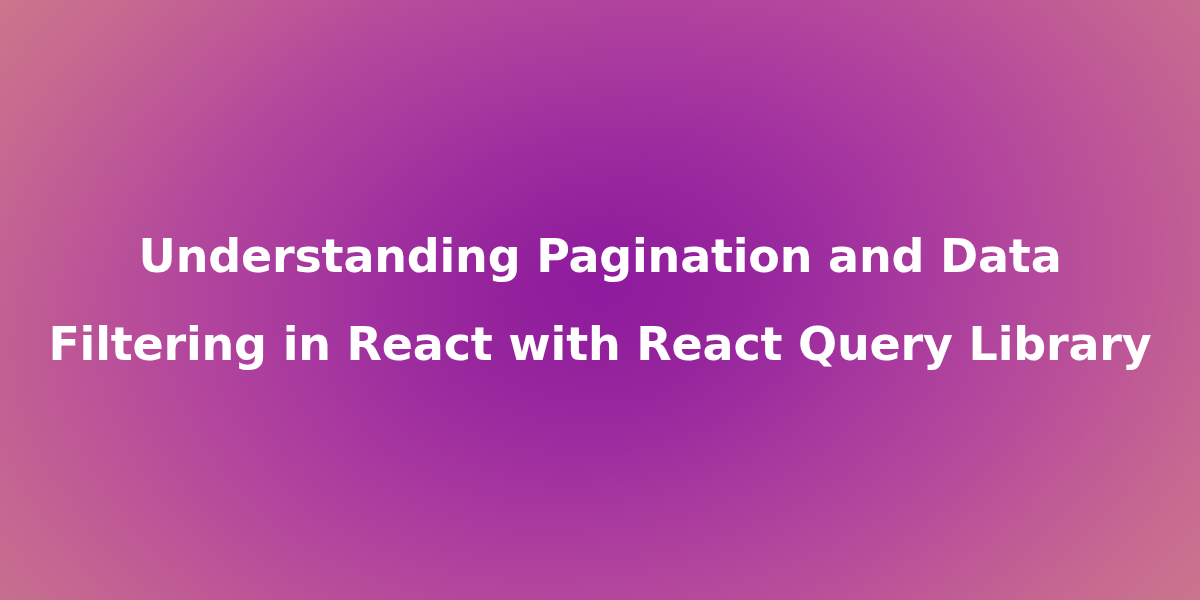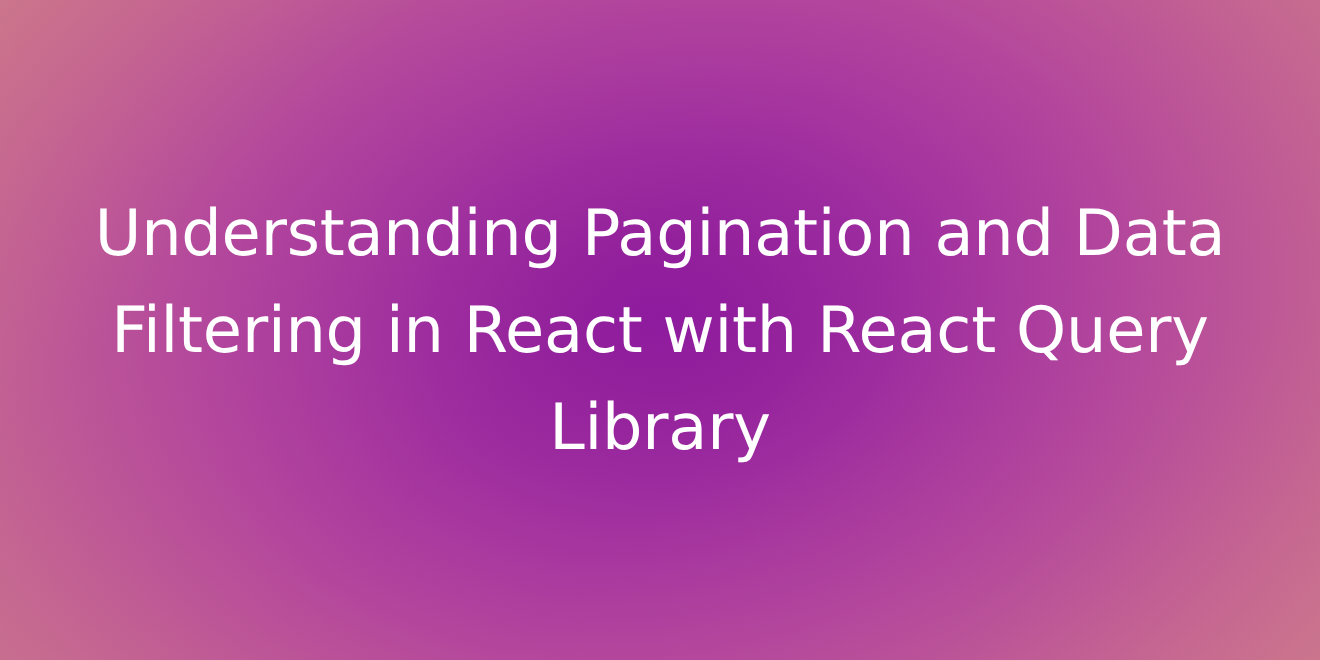--- a/index.html
+++ b/index.html
@@ -68,22 +68,22 @@
     box-sizing: border-box;
   }
 
   .cover-title {
     margin: 0;
     width: 100%;
     max-width: 1104px;
     text-align: center;
     color: #ffffff;
     font-family: "DejaVu Sans", sans-serif;
-    font-size: 58px;
-    font-weight: 400;
+    font-size: 46px;
+    font-weight: 700;
     line-height: 88px;
     letter-spacing: -0.2px;
     word-wrap: break-word;
   }
 </style>
 </head>
 <body>
 
 <div class="cover-card">
 

